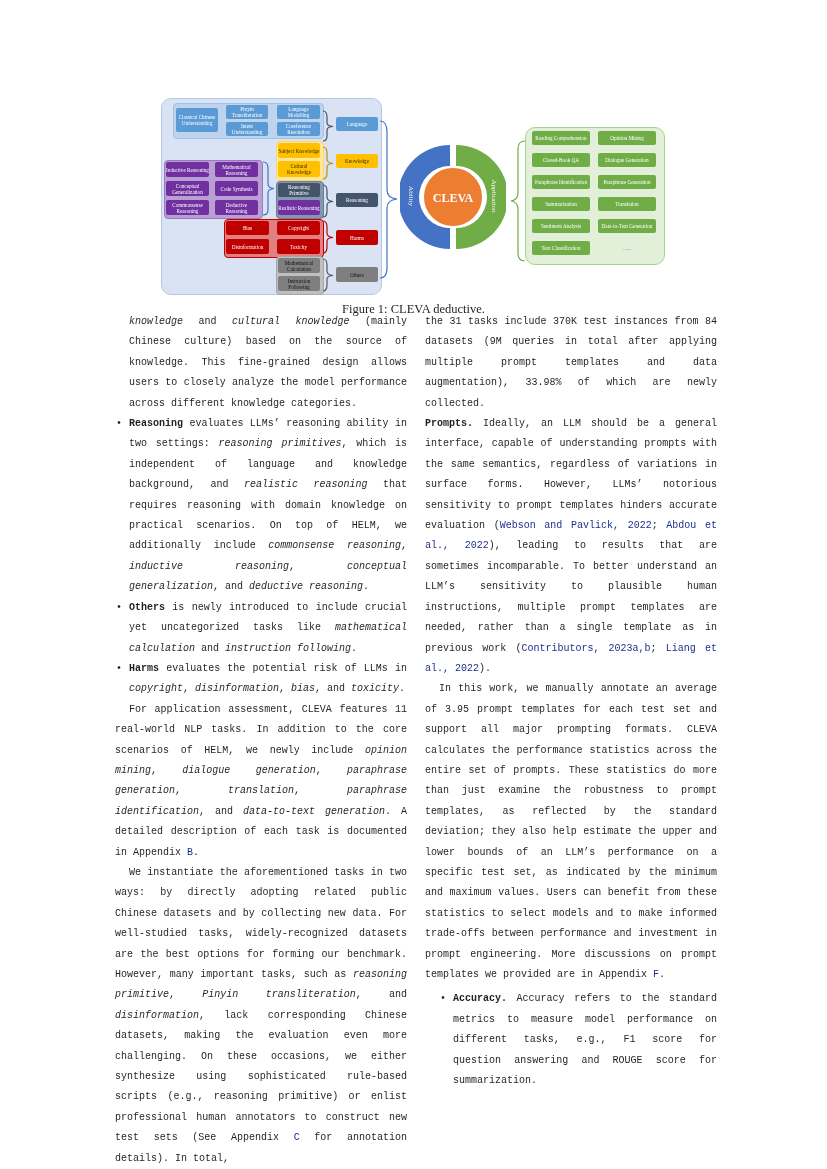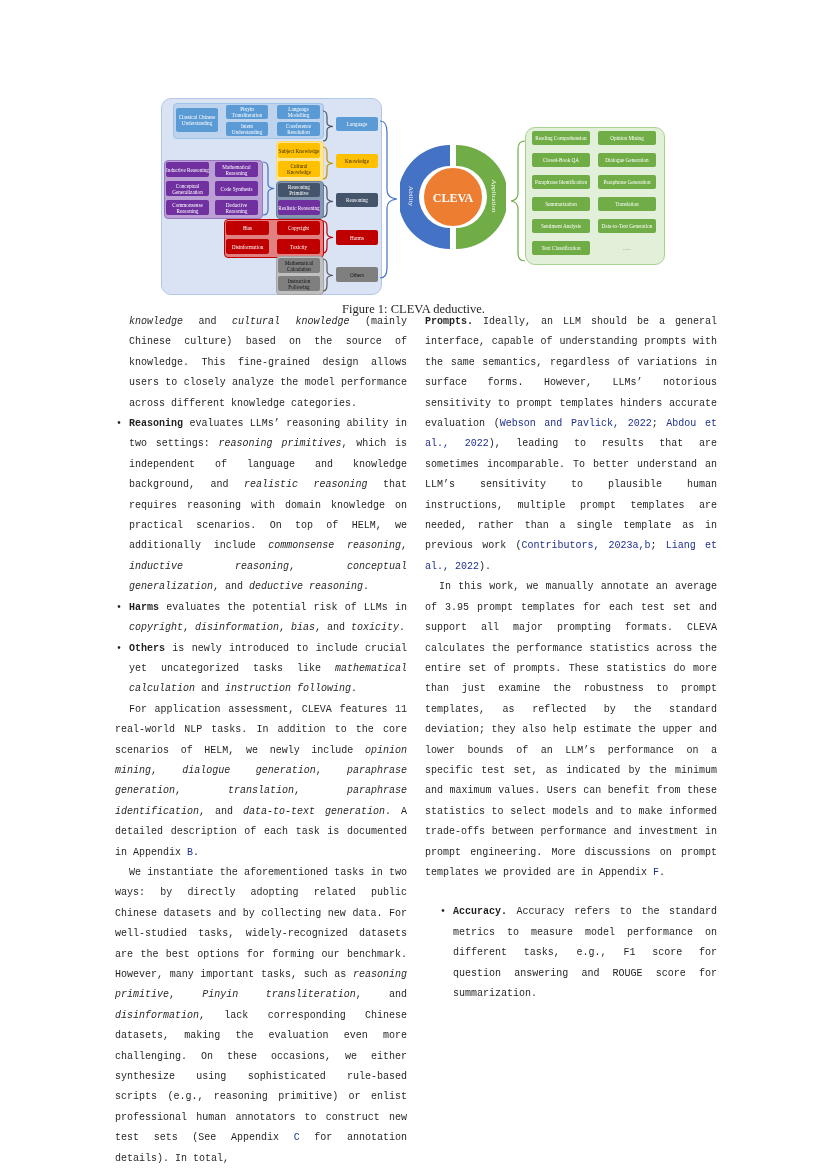--- a/index.html
+++ b/index.html
@@ -116,26 +116,27 @@
   <div class="box green" style="left:372px;top:144px;width:58px;height:14px;">Text Classification</div>
   <div class="box" style="left:438px;top:144px;width:58px;height:14px;color:#999;">......</div>
 </div>
 
 <div class="caption">Figure 1: CLEVA deductive.</div>
 
 <div class="col" style="left:115px;">
   <p style="padding-left:14px;"><i>knowledge</i><span> and </span><i>cultural knowledge</i><span> (mainly Chinese culture) based on the source of knowledge. This fine-grained design allows users to closely analyze the model performance across different knowledge categories.</span></p>
   <ul>
     <li><b>Reasoning</b><span> evaluates LLMs’ reasoning ability in two settings: </span><i>reasoning primitives</i><span>, which is independent of language and knowledge background, and </span><i>realistic reasoning</i><span> that requires reasoning with domain knowledge on practical scenarios. On top of HELM, we additionally include </span><i>commonsense reasoning</i><span>, </span><i>inductive reasoning</i><span>, </span><i>conceptual generalization</i><span>, and </span><i>deductive reasoning</i><span>.</span></li>
+    <li><b>Others</b><span> is newly introduced to include crucial yet uncategorized tasks like </span><i>mathematical calculation</i><span> and </span><i>instruction following</i><span>.</span></li>
     <li><b>Harms</b><span> evaluates the potential risk of LLMs in </span><i>copyright</i><span>, </span><i>disinformation</i><span>, </span><i>bias</i><span>, and </span><i>toxicity</i><span>.</span></li>
-    <li><b>Others</b><span> is newly introduced to include crucial yet uncategorized tasks like </span><i>mathematical calculation</i><span> and </span><i>instruction following</i><span>.</span></li>
   </ul>
   <p class="ind gap"><span>For application assessment, CLEVA features 11 real-world NLP tasks. In addition to the core scenarios of HELM, we newly include </span><i>opinion mining</i><span>, </span><i>dialogue generation</i><span>, </span><i>paraphrase generation</i><span>, </span><i>translation</i><span>, </span><i>paraphrase identification</i><span>, and </span><i>data-to-text generation</i><span>. A detailed description of each task is documented in Appendix </span><a class="link">B</a><span>.</span></p>
   <p class="ind gap"><span>We instantiate the aforementioned tasks in two ways: by directly adopting related public Chinese datasets and by collecting new data. For well-studied tasks, widely-recognized datasets are the best options for forming our benchmark. However, many important tasks, such as </span><i>reasoning primitive</i><span>, </span><i>Pinyin transliteration</i><span>, and </span><i>disinformation</i><span>, lack corresponding Chinese datasets, making the evaluation even more challenging. On these occasions, we either synthesize using sophisticated rule-based scripts (e.g., reasoning primitive) or enlist professional human annotators to construct new test sets (See Appendix </span><a class="link">C</a><span> for annotation details). In total,</span></p>
 </div>
 
 <div class="col" style="left:425px;">
+  <p>the 31 tasks include 370K test instances from 84 datasets (9M queries in total after applying multiple prompt templates and data augmentation), 33.98% of which are newly collected.</p>
   <p class="gap"><b>Prompts.</b><span> Ideally, an LLM should be a general interface, capable of understanding prompts with the same semantics, regardless of variations in surface forms. However, LLMs’ notorious sensitivity to prompt templates hinders accurate evaluation (</span><a class="link">Webson and Pavlick, 2022</a><span>; </span><a class="link">Abdou et al., 2022</a><span>), leading to results that are sometimes incomparable. To better understand an LLM’s sensitivity to plausible human instructions, multiple prompt templates are needed, rather than a single template as in previous work (</span><a class="link">Contributors, 2023a,b</a><span>; </span><a class="link">Liang et al., 2022</a><span>).</span></p>
   <p class="ind gap"><span>In this work, we manually annotate an average of 3.95 prompt templates for each test set and support all major prompting formats. CLEVA calculates the performance statistics across the entire set of prompts. These statistics do more than just examine the robustness to prompt templates, as reflected by the standard deviation; they also help estimate the upper and lower bounds of an LLM’s performance on a specific test set, as indicated by the minimum and maximum values. Users can benefit from these statistics to select models and to make informed trade-offs between performance and investment in prompt engineering. More discussions on prompt templates we provided are in Appendix </span><a class="link">F</a><span>.</span></p>
-  <ul style="padding-left:14px;margin-top:19px;">
+  <ul style="padding-left:14px;margin-top:4px;">
     <li><b>Accuracy.</b><span>  Accuracy refers to the standard metrics to measure model performance on different tasks, e.g., F1 score for question answering and ROUGE score for summarization.</span></li>
   </ul>
 </div>
 
 </body></html>

